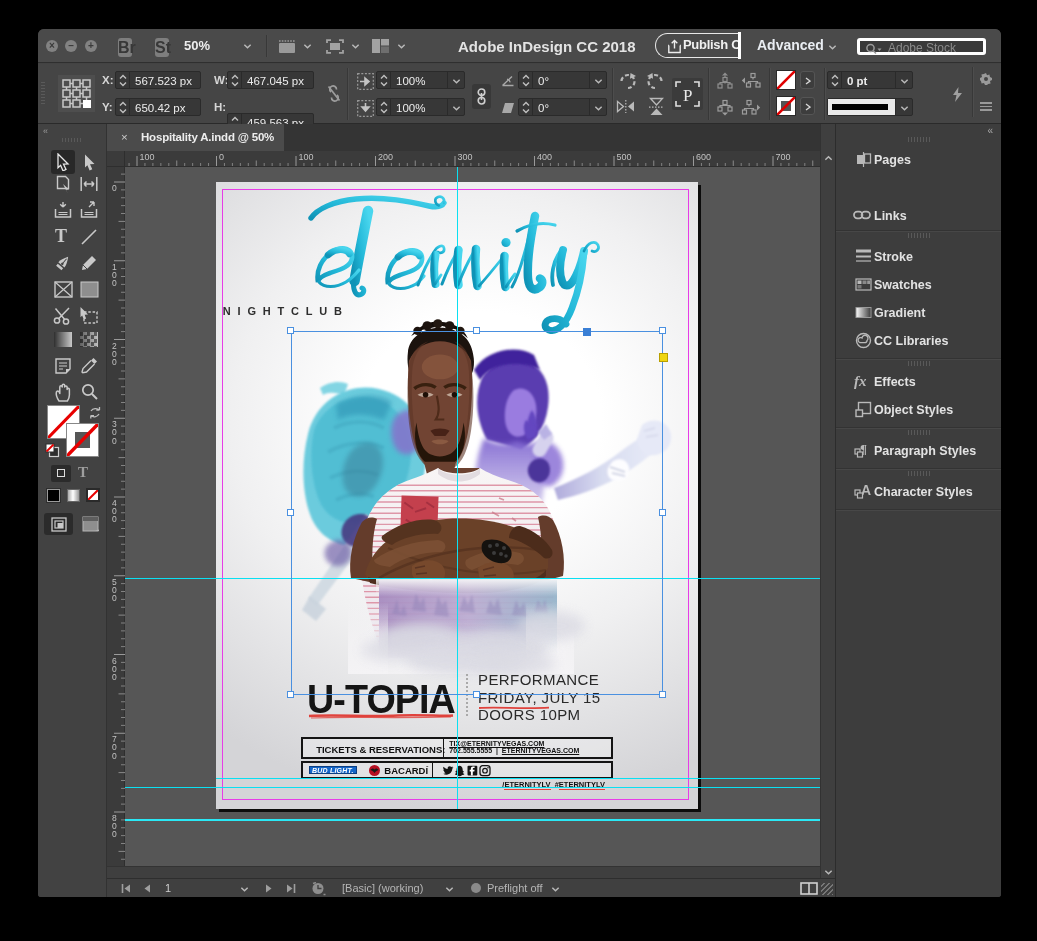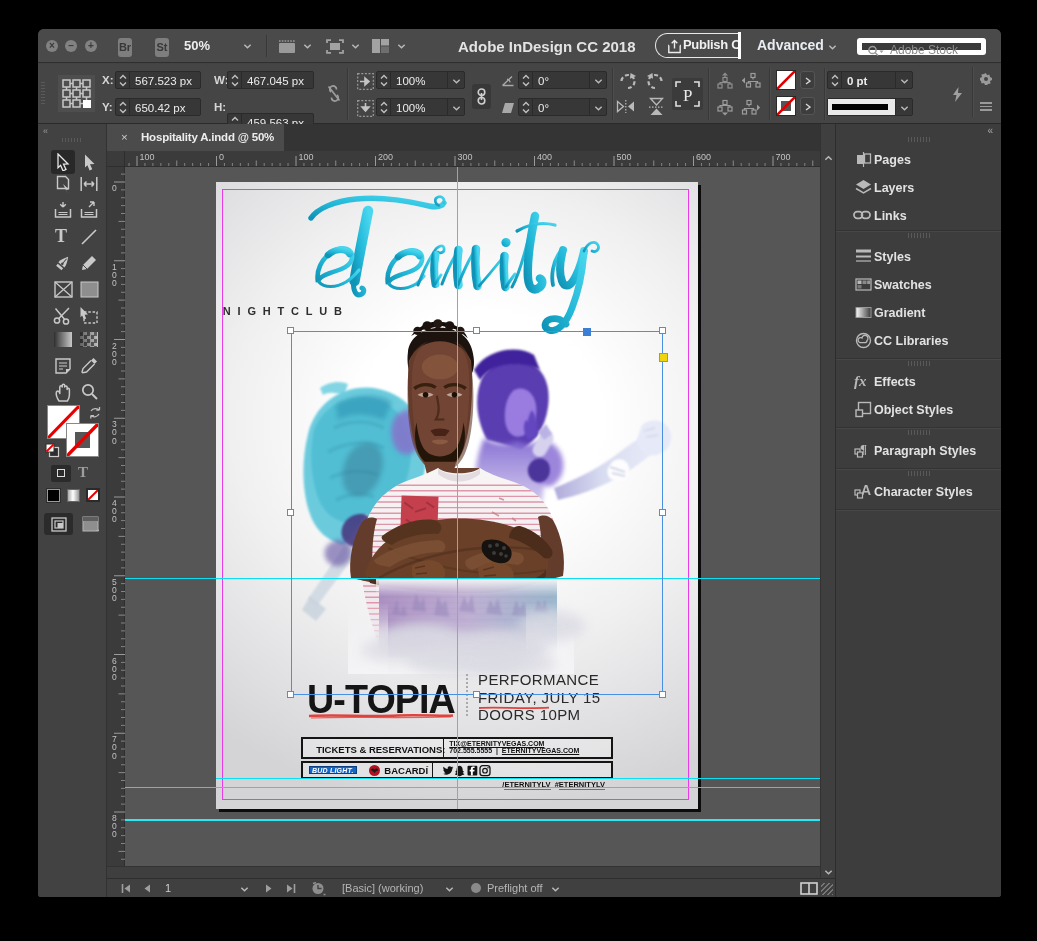--- a/index.html
+++ b/index.html
@@ -1,27 +1,27 @@
 <!DOCTYPE html>
 <html><head><meta charset="utf-8">
 <style>
 *{margin:0;padding:0;box-sizing:border-box}
 html,body{width:1037px;height:941px;background:#000;font-family:"Liberation Sans",sans-serif;overflow:hidden}
 #win{position:absolute;left:38px;top:29px;width:963px;height:868px;background:#434343;border-radius:6px 6px 3px 3px;overflow:hidden}
 .abs{position:absolute}
 
 #titlebar{position:absolute;left:0;top:0;width:963px;height:34px;background:#4a4a4a;border-bottom:1px solid #2f2f2f}
 .wbtn{position:absolute;top:11px;width:12px;height:12px;border-radius:50%;background:#828282;color:#3a3a3a;font-size:10px;font-weight:bold;text-align:center;line-height:12px}
-.tbtn{position:absolute;top:9px;width:14px;height:19px;background:#7e7e7e;border-radius:3px;color:#383838;font-size:11px;font-weight:bold;text-align:center;line-height:19px}
+.tbtn{position:absolute;top:9px;width:14px;height:19px;background:#7e7e7e;border-radius:3px;color:#383838;font-size:16px;font-weight:bold;text-align:center;line-height:19px}
 .chev{position:absolute;width:9px;height:9px;fill:none;stroke:#b9b9b9;stroke-width:1.6}
 #apptitle{position:absolute;top:9px;left:420px;color:#e3e3e3;font-size:15px;font-weight:bold}
 #pubpill{position:absolute;left:617px;top:4px;width:86px;height:25px;border:1.5px solid #e8e8e8;border-right:none;border-radius:13px 0 0 13px;color:#f0f0f0;font-size:13px;font-weight:bold;line-height:22px;padding-left:27px;letter-spacing:-0.3px;white-space:nowrap;overflow:hidden}
 #pubcut{position:absolute;left:700px;top:3px;width:3px;height:27px;background:#fff}
 #advanced{position:absolute;left:719px;top:8px;color:#e9edf2;font-size:14px;font-weight:bold}
-#searchbox{position:absolute;left:819px;top:9px;width:129px;height:16.5px;background:#3a3a3a;border:5px solid #ffffff;border-radius:3px;color:#8b8b8b;font-size:12px;line-height:15px;padding-left:28px}
+#searchbox{position:absolute;left:819px;top:9px;width:129px;height:16.5px;background:#3a3a3a;border:3px solid #ffffff;border-radius:3px;color:#8b8b8b;font-size:12px;line-height:15px;padding-left:28px}
 
 #ctrlbar{position:absolute;left:0;top:35px;width:963px;height:60px;background:#454545;border-bottom:1px solid #2a2a2a;font-size:12px;color:#dcdcdc}
 .fld{position:absolute;height:17.5px;background:#373737;border:1px solid #2a2a2a;border-radius:2px;color:#ececec;font-size:11.5px}
 .fld .sp{position:absolute;left:0;top:0;width:14px;height:100%;border-right:1px solid #2a2a2a}
 .fld .tx{position:absolute;left:19px;top:2.5px;white-space:nowrap}
 .fld .dd{position:absolute;right:0;top:0;width:17px;height:100%;border-left:1px solid #2a2a2a}
 .lbl{position:absolute;font-size:11.5px;font-weight:bold;color:#d6d6d6}
 .spin{fill:none;stroke:#c0c0c0;stroke-width:1.4}
 .vsep{position:absolute;width:1px;background:#383838;box-shadow:1px 0 0 #4d4d4d}
 
@@ -945,45 +945,38 @@
     <div style="position:absolute;right:8px;top:1px;color:#a8a8a8;font-size:10px">«</div>
     <div class="grip" style="left:72px;top:13px"></div>
     <div class="drow" style="top:22px">
         <svg style="position:absolute;left:19px;top:5px" width="17" height="17" viewBox="0 0 17 17">
           <path d="M8.5 1v15" stroke="#b9b9b9" stroke-width="1.2"></path>
           <rect x="2" y="4" width="6" height="9" fill="#b9b9b9"></rect>
           <rect x="9.5" y="3" width="6" height="9" fill="none" stroke="#b9b9b9" stroke-width="1.3"></rect>
         </svg>
         <span>Pages</span>
       </div>
-    <div class="drow" style="top:50px">
-        <svg style="position:absolute;left:19px;top:5px" width="17" height="17" viewBox="0 0 17 17">
-          <path d="M8.5 1 L16 5.5 8.5 10 1 5.5z" fill="#b9b9b9"></path>
-          <path d="M1 9.5 L8.5 14 16 9.5" fill="none" stroke="#b9b9b9" stroke-width="1.5"></path>
-        </svg>
-        <span>Layers</span>
-      </div>
     <div class="drow" style="top:78px">
         <svg style="position:absolute;left:17px;top:6px" width="18" height="14" viewBox="0 0 19 14">
           <g fill="none" stroke="#b9b9b9" stroke-width="1.8">
             <rect x="1" y="3.5" width="9" height="7" rx="3.5"></rect>
             <rect x="9" y="3.5" width="9" height="7" rx="3.5"></rect>
           </g>
         </svg>
         <span>Links</span>
       </div>
     <div class="dsep" style="top:106px"></div>
     <div class="grip" style="left:72px;top:109px"></div>
     <div class="drow" style="top:119px">
         <svg style="position:absolute;left:19px;top:5px" width="17" height="17" viewBox="0 0 17 17">
           <path d="M1 3h15" stroke="#b9b9b9" stroke-width="3"></path>
           <path d="M1 8.5h15" stroke="#b9b9b9" stroke-width="2"></path>
           <path d="M1 13h15" stroke="#b9b9b9" stroke-width="1.2"></path>
         </svg>
-        <span>Styles</span>
+        <span>Stroke</span>
       </div>
     <div class="drow" style="top:147px">
         <svg style="position:absolute;left:19px;top:5px" width="17" height="17" viewBox="0 0 17 17">
           <rect x="1" y="3" width="15" height="11" fill="none" stroke="#b9b9b9" stroke-width="1.2"></rect>
           <rect x="2.5" y="4.5" width="4" height="3.5" fill="#b9b9b9"></rect>
           <rect x="7.5" y="4.5" width="4" height="3.5" fill="#8a8a8a"></rect>
           <rect x="2.5" y="9" width="4" height="3.5" fill="#777"></rect>
           <rect x="12.2" y="4.5" width="2.8" height="3.5" fill="#999"></rect>
         </svg>
         <span>Swatches</span>

